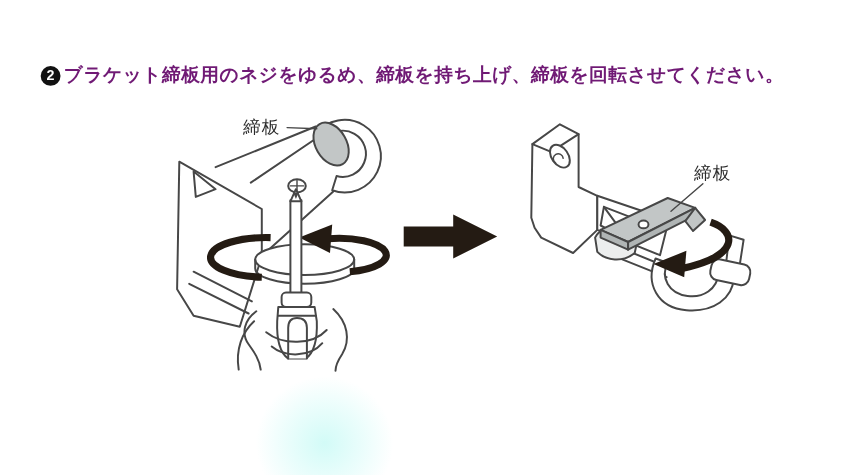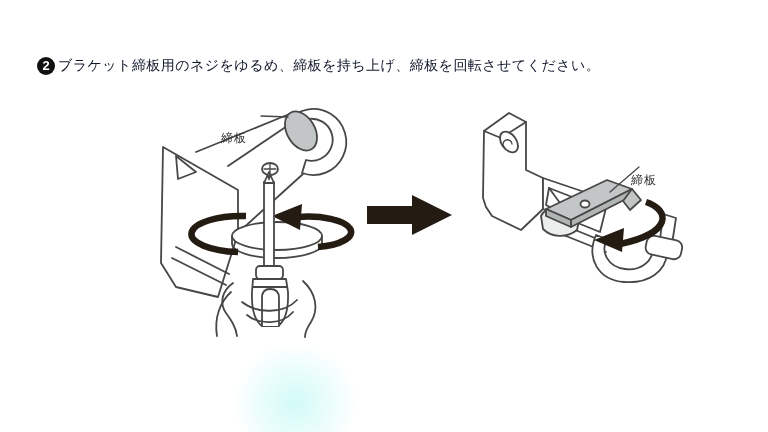--- a/index.html
+++ b/index.html
@@ -11,29 +11,29 @@
   .instruction{
     position:absolute;left:37px;top:57px;display:flex;align-items:center;gap:3px;
     white-space:nowrap;
   }
   .badge{
     flex:0 0 auto;width:18px;height:18px;border-radius:50%;
     background:var(--badge,#111);color:#fff;font-size:13px;font-weight:bold;
     line-height:18px;text-align:center;
   }
   .instr-text{
-    font-size:14px;font-weight:400;color:#0f172a;letter-spacing:0.45px;
+    font-size:17px;font-weight:700;color:#701a75;letter-spacing:0.45px;
   }
   
   .fig{position:absolute;}
   .fig-left{left:140px;top:95px;}
   .fig-arrow{left:360px;top:188px;}
   .fig-right{left:440px;top:98px;}
   .part-label{
-    position:absolute;font-size:12px;font-weight:500;color:#2b2b2b;letter-spacing:1px;margin-top:24px;
+    position:absolute;font-size:16px;font-weight:500;color:#2b2b2b;letter-spacing:1px;
   }
   .label-left{left:221px;top:106px;}
   .label-right{left:631px;top:148px;}
   
   .line{stroke:var(--line-art,#474747);stroke-width:1.8;fill:none;
         stroke-linecap:round;stroke-linejoin:round;}
   .thin{stroke-width:1.3;}
   .fillw{fill:#fff;}
   .gray{fill:var(--plate-gray,#c2c6c6);}
   .grayd{fill:var(--plate-shadow,#b0b5b5);}

